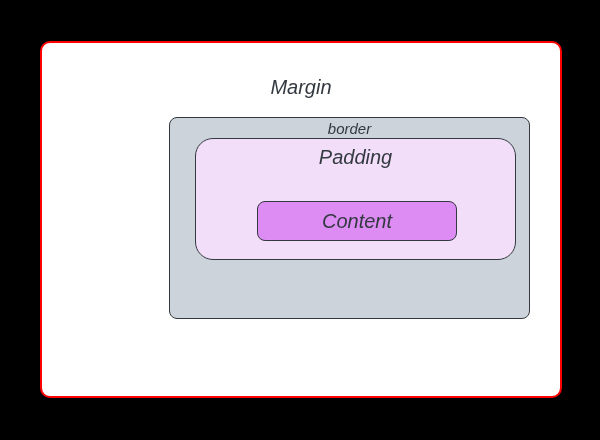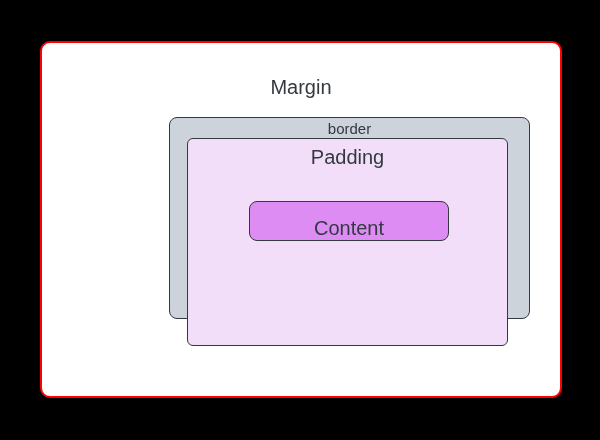--- a/index.html
+++ b/index.html
@@ -48,54 +48,54 @@
     border: 1.3px solid;
     border-radius: 8px;
     margin-left: 44px;
   }
   .border-label {
     top: 2px;
     font-size: 15px;
   }
   
   .padding-box {
-    left: 17px;
+    left: 25px;
     top: 20px;
     width: 321px;
-    height: 208px;
+    height: 122px;
     border: 1.3px solid;
-    border-radius: 6px;
+    border-radius: 18px;
   }
   .padding-label {
     top: 7px;
     font-size: 20px;
   }
   
   .content-box {
     left: 61px;
     top: 62px;
     width: 200px;
     height: 40px;
     border: 1.3px solid;
     border-radius: 8px;
     display: flex;
-    align-items: flex-end;
+    align-items: center;
     justify-content: center;
   }
   .content-label {
     position: static;
     font-size: 20px;
   }
 </style>
 </head>
 <body>
 
 <div class="stage" style="background-color: rgb(0, 0, 0); color: rgb(51, 57, 64);">
 
-  <div class="box margin-box" style="background-color: rgb(255, 255, 255); border-color: rgb(255, 0, 0);">
+  <div class="box margin-box" style="background-color: rgb(255, 255, 255); border-color: rgb(255, 0, 0); font-style: italic;">
 
     <div class="box-label margin-label">Margin</div>
 
     <div class="box border-box" style="background-color: rgb(204, 211, 218); border-color: rgb(51, 57, 64);">
 
       <div class="box-label border-label">border</div>
 
       <div class="box padding-box" style="background-color: rgb(243, 222, 249); border-color: rgb(51, 57, 64);">
 
         <div class="box-label padding-label">Padding</div>

